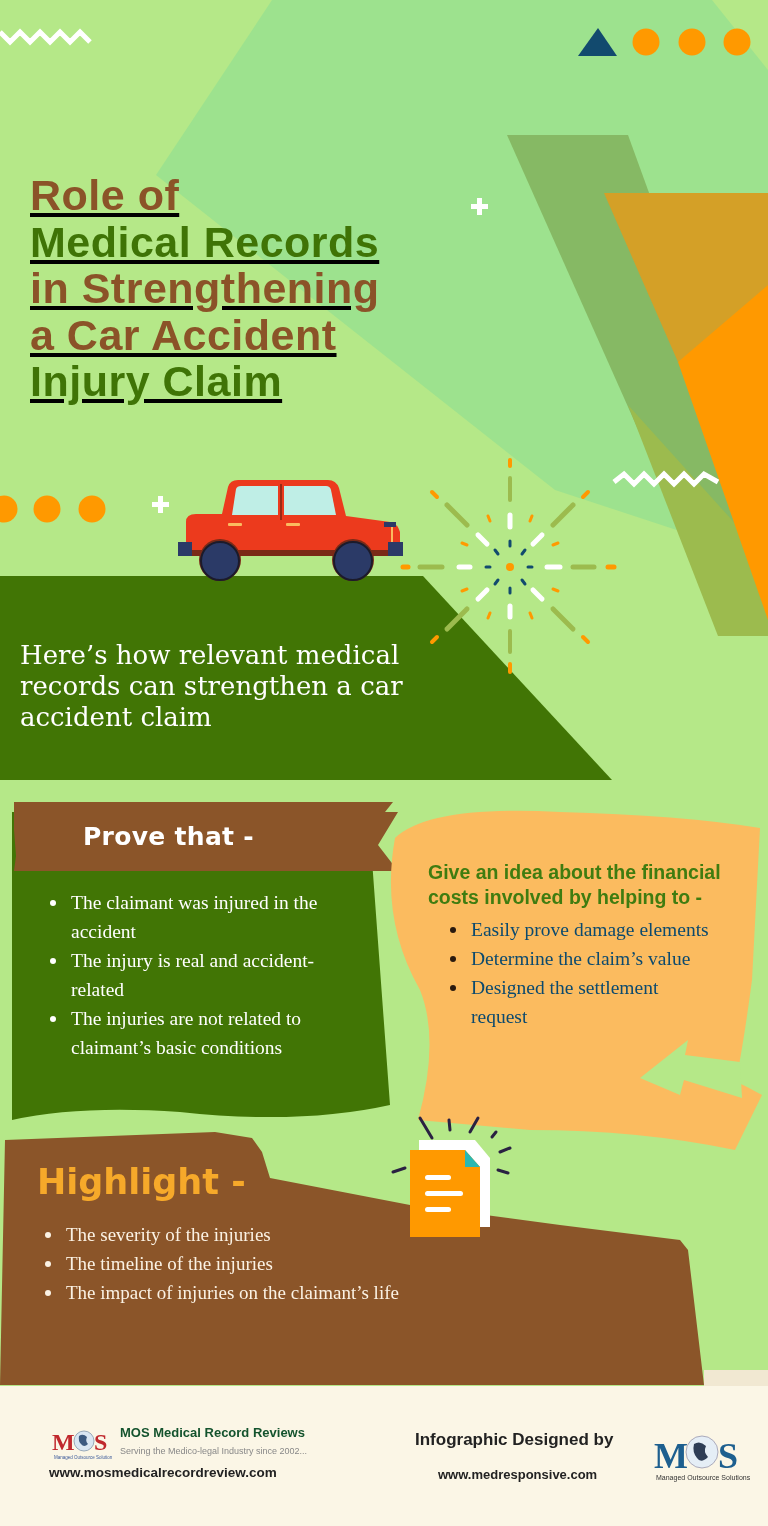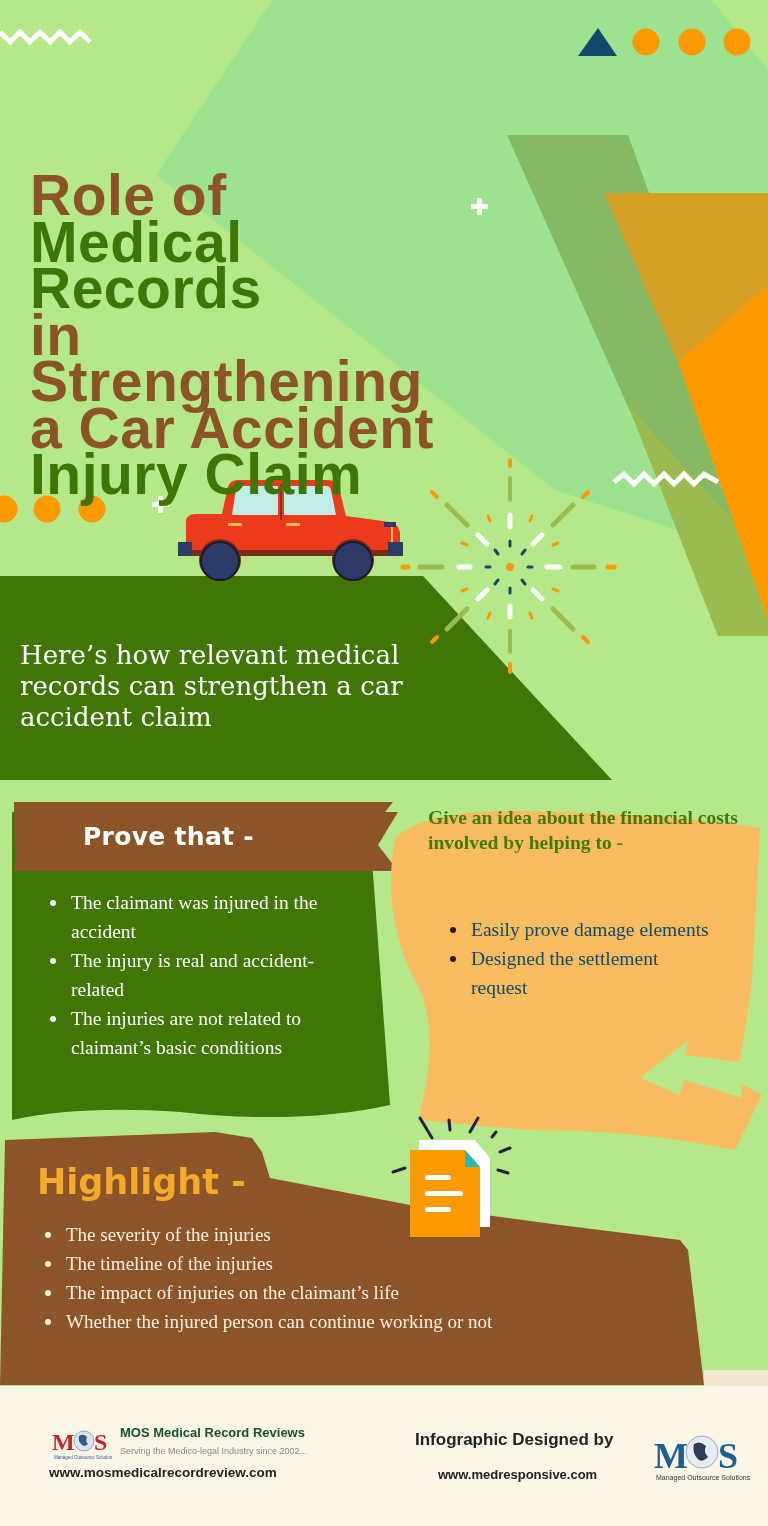--- a/index.html
+++ b/index.html
@@ -3,21 +3,21 @@
 <meta charset="utf-8">
 <style>
   * { margin: 0; padding: 0; box-sizing: border-box; }
   html, body { width: 768px; height: 1526px; overflow: hidden; }
   body { position: relative; background: #b5e888; font-family: "DejaVu Sans", sans-serif; }
   svg.bg { position: absolute; left: 0; top: 0; }
 
   .title {
     position: absolute; left: 30px; top: 172px; width: 440px;
     font-family: "Liberation Sans", sans-serif; font-weight: 700;
-    font-size: 57px; line-height: 46.5px; letter-spacing: 0.5px;
+    font-size: 43px; line-height: 46.5px; letter-spacing: 0.5px; text-decoration: underline;
   }
   .title .brown { color: #8b5328; display: block; }
   .title .green { color: #3f7406; display: block; }
 
   .intro {
     position: absolute; left: 20px; top: 640px; width: 480px;
     color: #ffffff; font-family: "DejaVu Serif", serif;
     font-size: 26px; line-height: 31px;
   }
 
@@ -28,22 +28,22 @@
   }
   ul.bullets { list-style: none; position: absolute; }
   ul.bullets li { position: relative; padding-left: 21px; }
   ul.bullets li::before {
     content: ""; position: absolute; left: 0; width: 6px; height: 6px; border-radius: 50%;
   }
   .prove-list { left: 50px; top: 888px; width: 290px; color: #ffffff;
     font-family: "Liberation Serif", serif; font-size: 19.5px; line-height: 29px; }
   .prove-list li::before { background: #ffffff; top: 12px; }
 
-  .finance-title { position: absolute; left: 428px; top: 805px; width: 320px;
-    color: #3f7c10; font-family: Liberation Serif, serif; font-weight: 700;
+  .finance-title { position: absolute; left: 428px; top: 860px; width: 320px;
+    color: #3f7c10; font-family: Liberation Sans, sans-serif; font-weight: 700;
     font-size: 19.5px; line-height: 25px; }
   .finance-list { left: 450px; top: 915px; width: 260px; color: #0c4a6e;
     font-family: "Liberation Serif", serif; font-size: 19.5px; line-height: 29px; }
   .finance-list li::before { background: #2a1a0e; top: 12px; }
 
   .highlight-label { position: absolute; left: 37px; top: 1162px;
     color: #f6a92a; font-family: "DejaVu Sans", sans-serif; font-weight: 700; font-size: 35px; }
   .highlight-list { left: 45px; top: 1220px; width: 600px; color: #fbf2e4;
     font-family: "Liberation Serif", serif; font-size: 19px; line-height: 29px; }
   .highlight-list li::before { background: #fbf2e4; top: 12px; }
@@ -202,29 +202,29 @@
 <div class="prove-banner-label">Prove that -</div>
 <ul class="bullets prove-list">
   <li>The claimant was injured in the accident</li>
   <li>The injury is real and accident-related</li>
   <li>The injuries are not related to claimant’s basic conditions</li>
 </ul>
 
 <div class="finance-title">Give an idea about the financial costs involved by helping to -</div>
 <ul class="bullets finance-list">
   <li>Easily prove damage elements</li>
+  <li>Determine the claim’s value</li>
   <li>Designed the settlement request</li>
 </ul>
 
 <div class="highlight-label">Highlight -</div>
 <ul class="bullets highlight-list">
   <li>The severity of the injuries</li>
   <li>The timeline of the injuries</li>
   <li>The impact of injuries on the claimant’s life</li>
-  <li>Whether the injured person can continue working or not</li>
 </ul>
 
 <div class="footer"></div>
 
 <svg class="mos-small" viewBox="0 0 62 40">
   <text x="2" y="28" font-family="Liberation Serif, serif" font-size="24" font-weight="700" fill="#c0282d">M</text>
   <circle cx="34" cy="19" r="10" fill="#d9e6f2" stroke="#9ab" stroke-width="1"></circle>
   <path d="M29,14 Q33,11 37,15 Q35,19 38,22 Q34,26 31,22 Q28,19 29,14 Z" fill="#3c5a80"></path>
   <text x="44" y="28" font-family="Liberation Serif, serif" font-size="24" font-weight="700" fill="#c0282d">S</text>
   <text x="4" y="37" font-family="Liberation Sans, sans-serif" font-size="4.5" fill="#3c5a9a">Managed Outsource Solutions</text>

